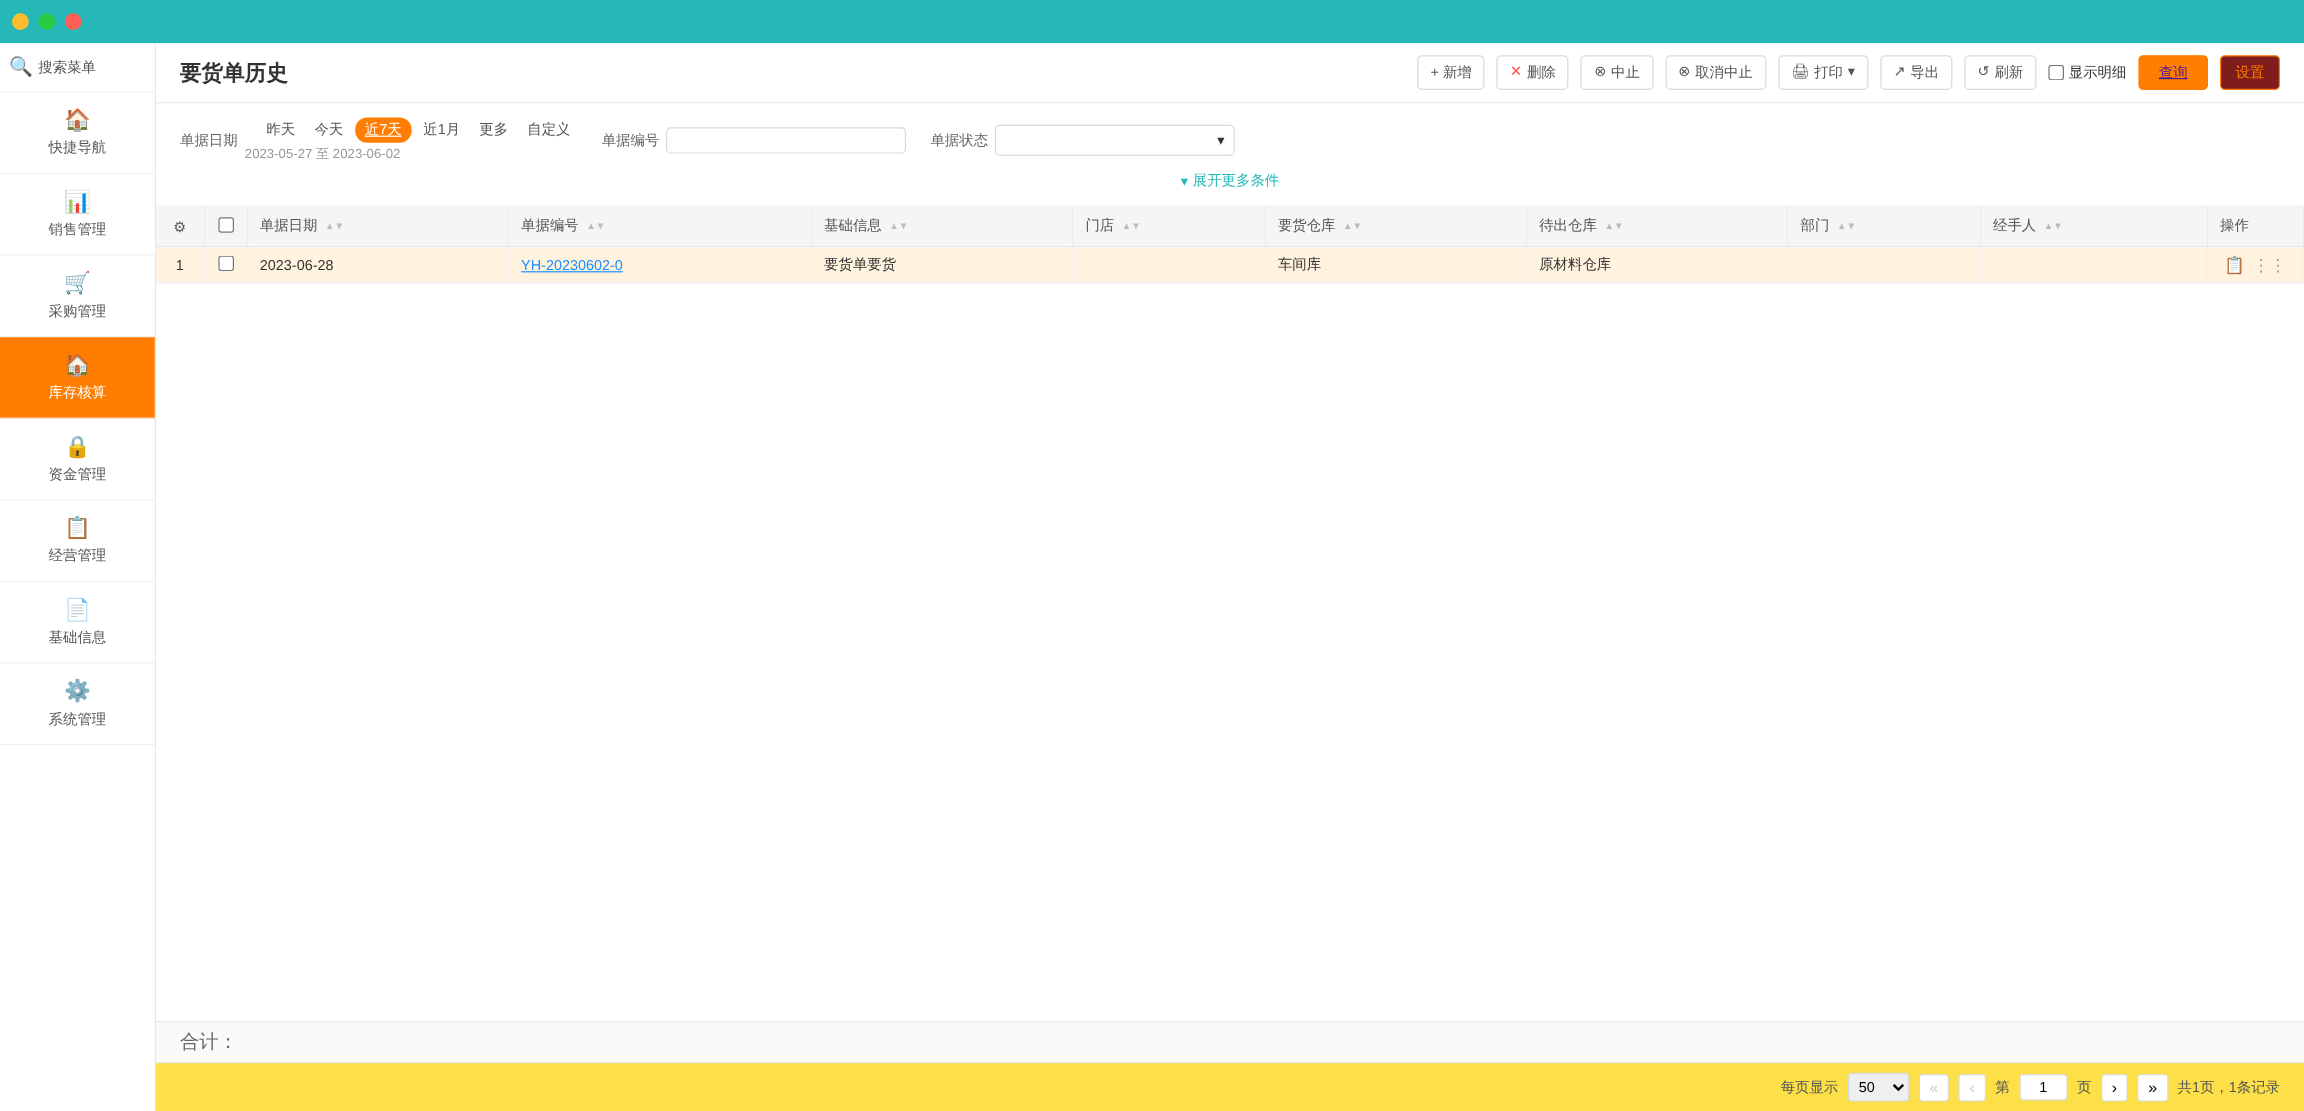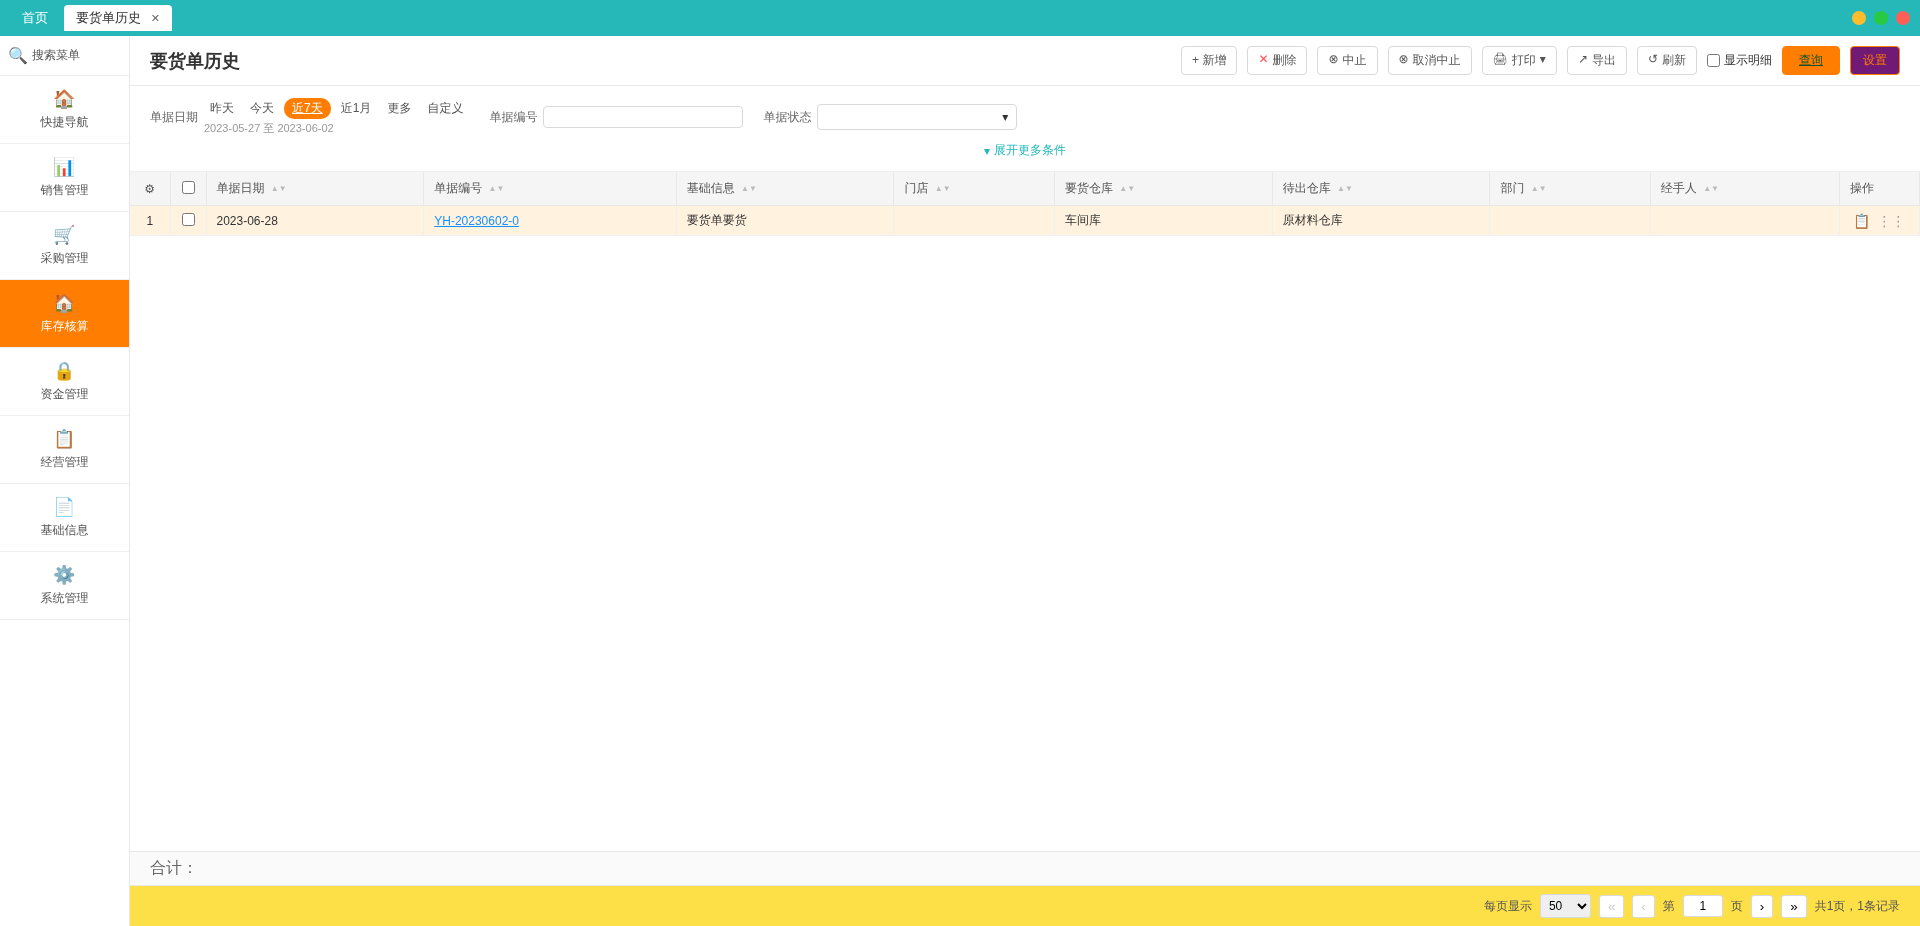--- a/index.html
+++ b/index.html
@@ -25,30 +25,30 @@
     .sidebar-search .icon { font-size: 16px; }
 
     
     .content { flex: 1; display: flex; flex-direction: column; overflow: hidden; background: white; }
 
     
     .page-header { display: flex; align-items: center; justify-content: space-between; padding: 10px 20px; border-bottom: 1px solid #e8e8e8; flex-shrink: 0; }
     .page-title { font-size: 18px; font-weight: bold; color: #333; }
     .page-actions { display: flex; align-items: center; gap: 10px; }
     .btn { padding: 5px 10px; border-radius: 4px; cursor: pointer; font-size: 12px; display: flex; align-items: flex-start; gap: 4px; border: 1px solid transparent; }
-    .btn-primary { background: #ff7d00; color: #14532d; border-color: #ff7d00; text-decoration: underline; }
+    .btn-primary { background: #ff7d00; color: #4c1d95; border-color: #ff7d00; text-decoration: underline; }
     .btn-default { background: white; color: #555; border-color: #d9d9d9; }
-    .btn-orange-outline { background: #701a75; color: #ff7d00; border-color: #ff7d00; }
+    .btn-orange-outline { background: #7f1d1d; color: #ff7d00; border-color: #ff7d00; }
 
     
     .filter-bar { padding: 12px 20px; border-bottom: 1px solid #f0f0f0; flex-shrink: 0; }
     .filter-row { display: flex; align-items: center; gap: 20px; flex-wrap: wrap; }
     .filter-item { display: flex; align-items: center; gap: 6px; }
     .filter-label { color: #666; font-size: 12px; white-space: nowrap; }
-    .date-quick-btns { display: flex; gap: 4px; align-items: center; }
+    .date-quick-btns { display: flex; gap: 4px; align-items: center; margin-left: 12px; }
     .date-btn { padding: 2px 6px; cursor: pointer; color: #555; font-size: 12px; border-radius: 3px; }
     .date-btn.active { background: #ff7d00; color: white; border-radius: 10px; padding: 2px 8px; text-decoration: underline; }
     .date-range { color: #999; font-size: 11px; margin-top: 2px; }
     .filter-input { border: 1px solid #d9d9d9; border-radius: 4px; padding: 3px 8px; font-size: 12px; width: 180px; outline: none; }
     .filter-select { border: 1px solid #d9d9d9; border-radius: 4px; padding: 3px 8px; font-size: 12px; width: 180px; background: white; outline: none; cursor: pointer; display: flex; align-items: center; justify-content: space-between; }
     .expand-more { display: flex; align-items: center; justify-content: center; color: #26b8b8; cursor: pointer; font-size: 12px; gap: 4px; margin-top: 6px; }
 
     
     .table-container { flex: 1; overflow: auto; padding: 0; }
     table { width: 100%; border-collapse: collapse; font-size: 12px; }
@@ -80,29 +80,20 @@
     .window-controls { display: flex; gap: 8px; align-items: center; }
     .win-btn { width: 14px; height: 14px; border-radius: 50%; cursor: pointer; display: flex; align-items: center; justify-content: center; font-size: 10px; color: transparent; border: none; }
     .win-close { background: #ff5f57; }
     .win-min { background: #ffbd2e; }
     .win-max { background: #28ca41; }
   </style>
 </head>
 <body>
 
 <div class="top-bar">
-  <div class="top-bar-tabs">
-    <div class="tab-item home">
-      <span>首页</span>
-    </div>
-    <div class="tab-item active">
-      <span>要货单历史</span>
-      <span class="tab-close">✕</span>
-    </div>
-  </div>
   <div class="window-controls">
     <button class="win-btn win-min">−</button>
     <button class="win-btn win-max">□</button>
     <button class="win-btn win-close">✕</button>
   </div>
 </div>
 
 <div class="main-layout">
 
   <div class="sidebar">

